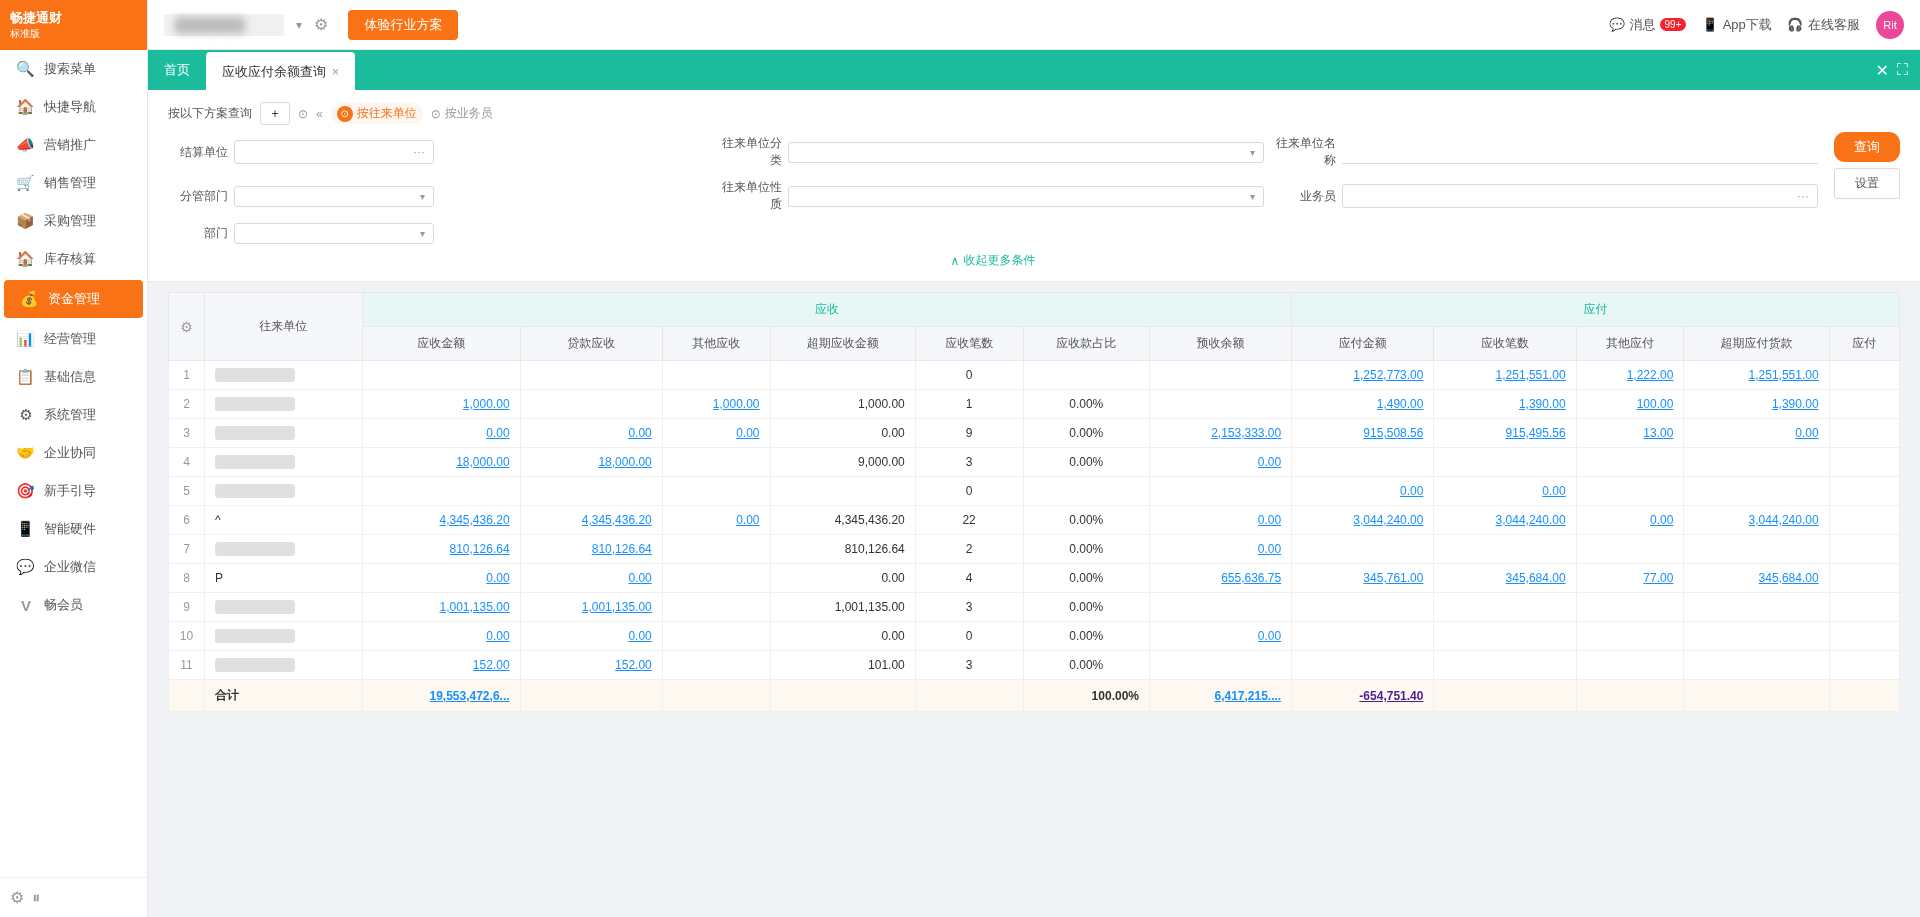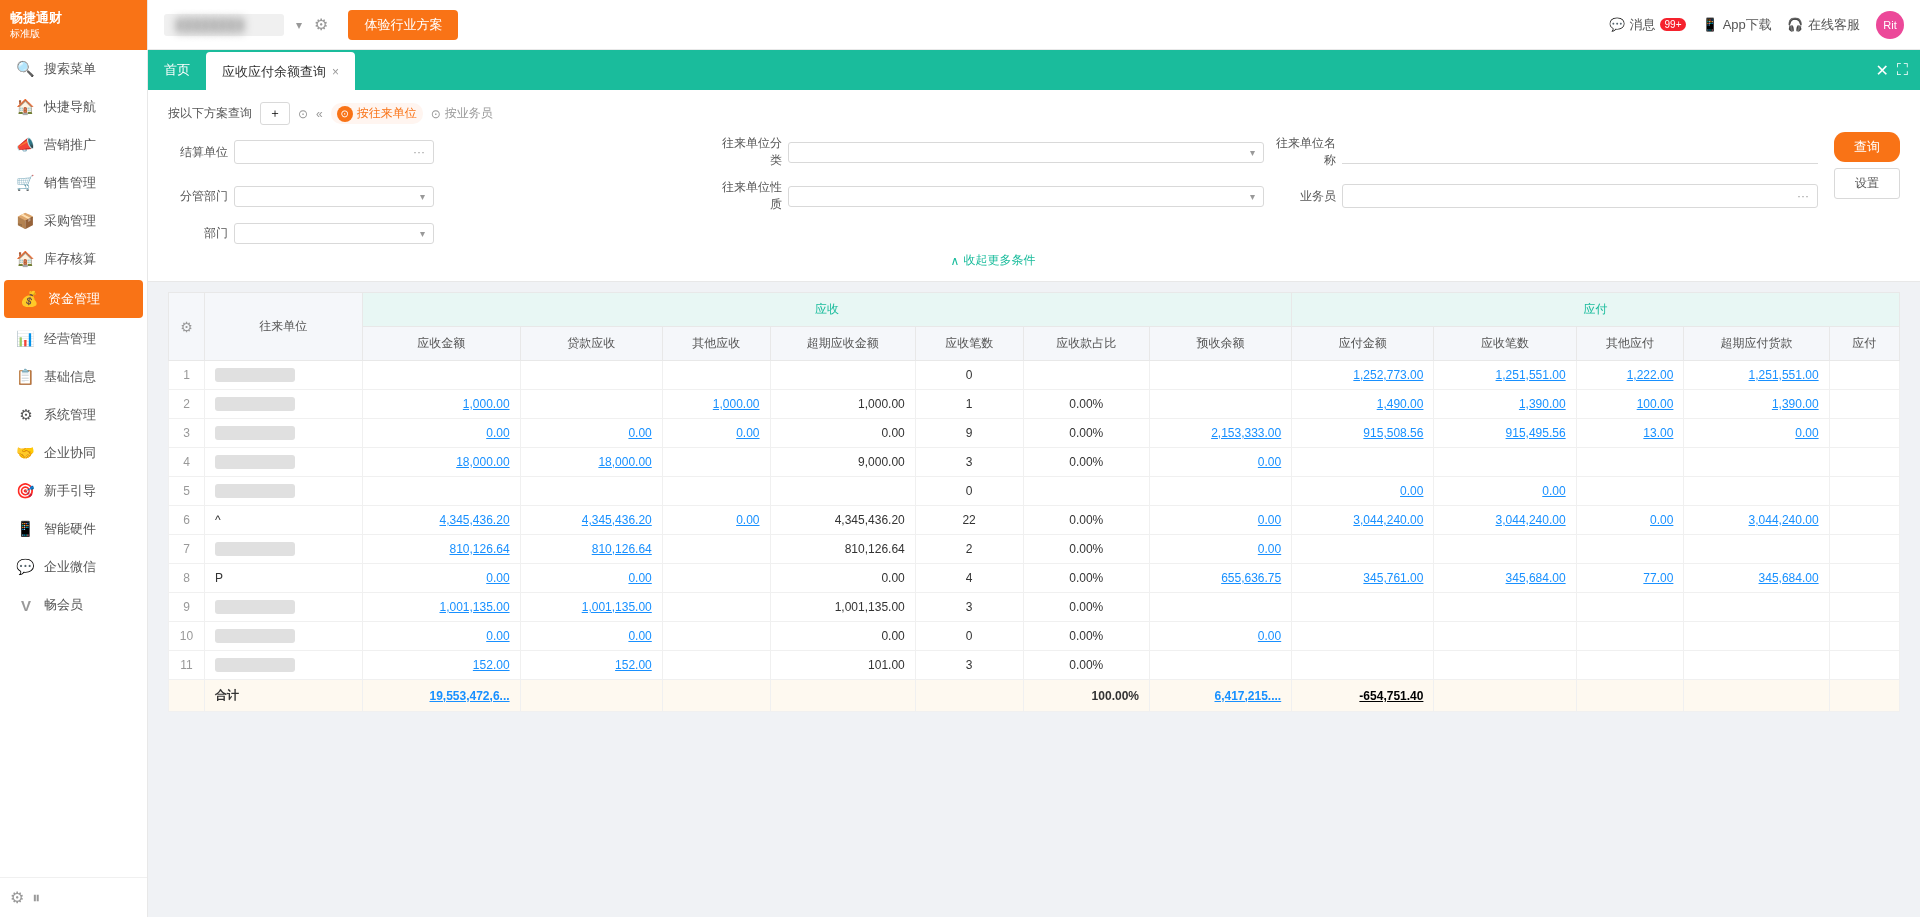--- a/index.html
+++ b/index.html
@@ -510,21 +510,21 @@
             <tr>
               <td></td>
               <td class="left">合计</td>
               <td class="link-cell">19,553,472,6...</td>
               <td></td>
               <td></td>
               <td></td>
               <td></td>
               <td>100.00%</td>
               <td class="link-cell">6,417,215....</td>
-              <td class="link-cell" style="color:#000000;">-654,751.40</td>
+              <td class="link-cell" style="color:#4c1d95;">-654,751.40</td>
               <td></td>
               <td></td>
               <td></td>
               <td></td>
             </tr>
           </tfoot>
         </table>
       </div>
     </div>
   </div>

